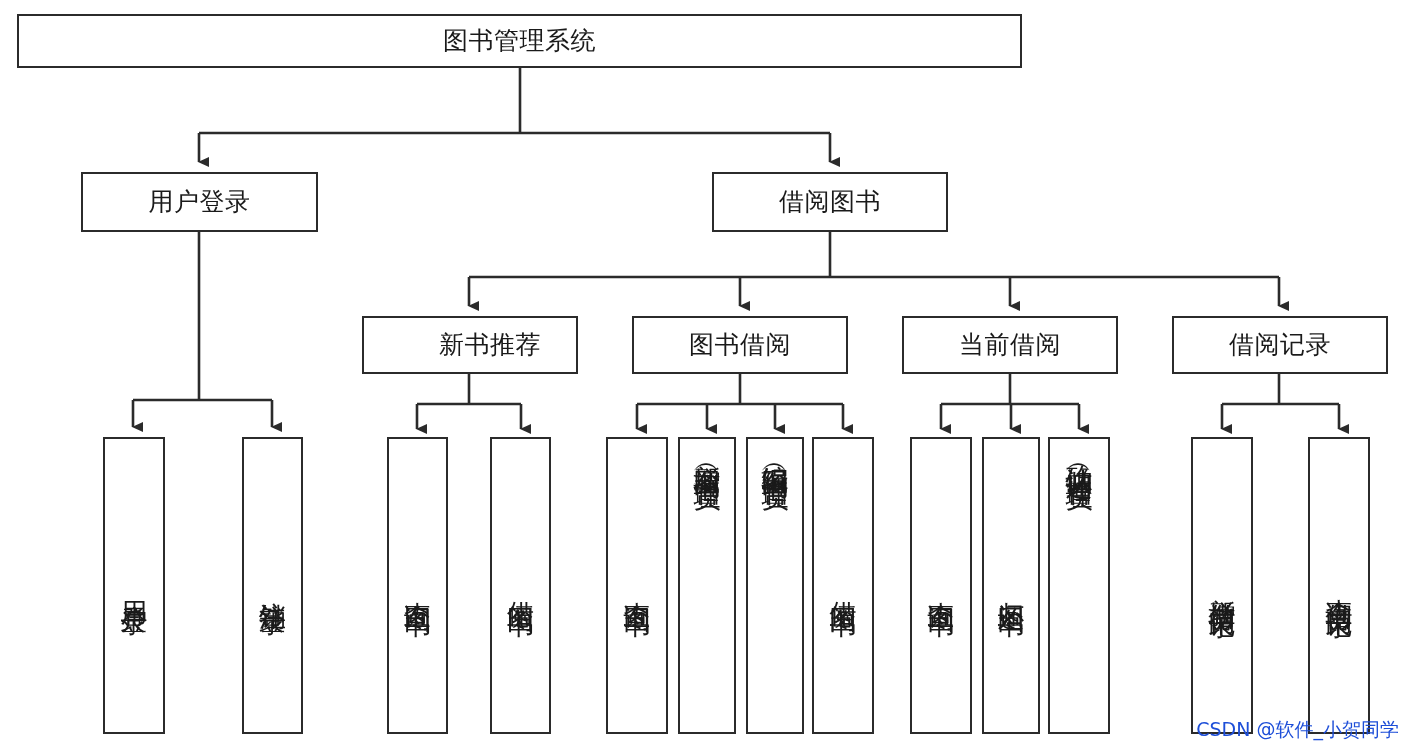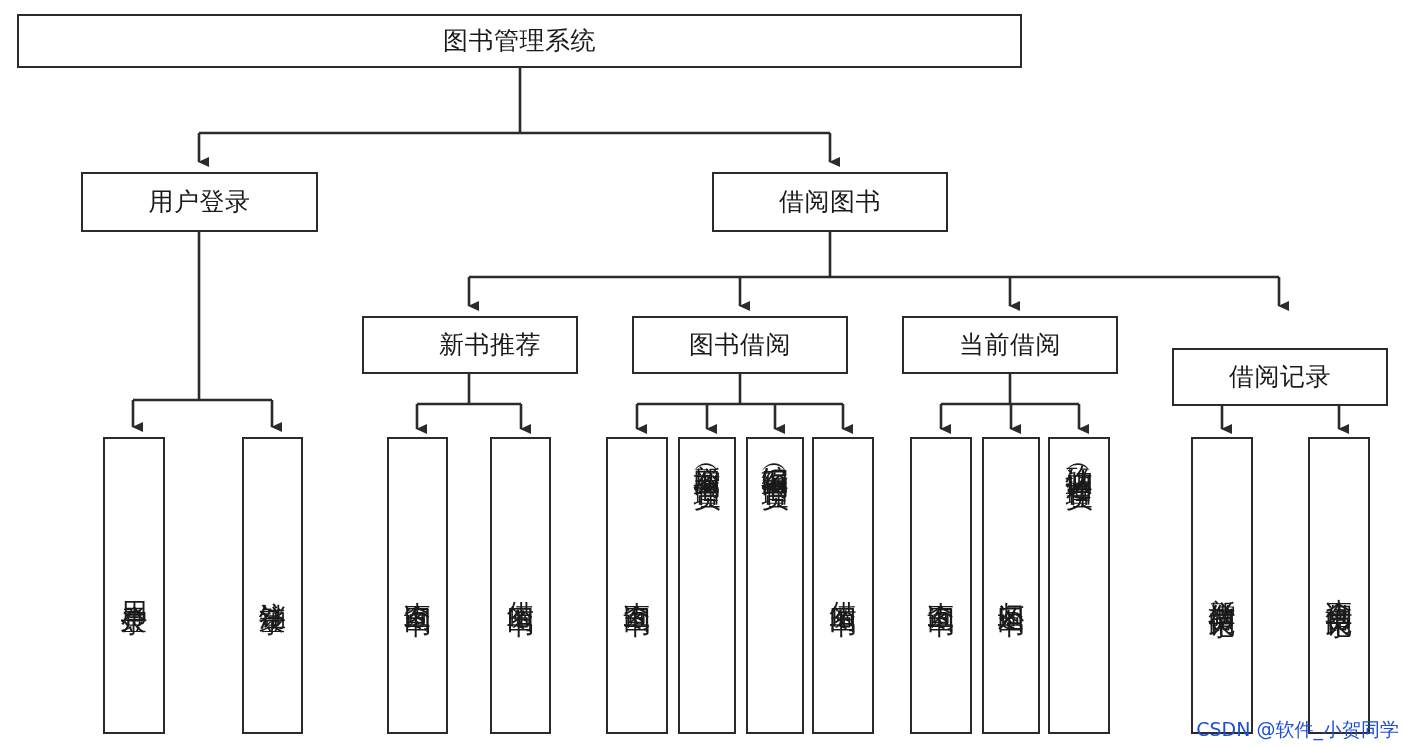--- a/index.html
+++ b/index.html
@@ -141,21 +141,21 @@
 
   <div class="node horiz" style="left:362px; top:316px; width:216px; height:58px;padding-left:40px;">
     <span class="lbl">新书推荐</span>
   </div>
   <div class="node horiz" style="left:632px; top:316px; width:216px; height:58px;">
     <span class="lbl">图书借阅</span>
   </div>
   <div class="node horiz" style="left:902px; top:316px; width:216px; height:58px;justify-content:center;">
     <span class="lbl">当前借阅</span>
   </div>
-  <div class="node horiz" style="left:1172px; top:316px; width:216px; height:58px;margin-top:32px;">
+  <div class="node horiz" style="left:1172px; top:316px; width:216px; height:58px;">
     <span class="lbl">借阅记录</span>
   </div>
 
   <div class="node vert" style="left:103px; top:437px; width:62px; height:297px;">
     <span class="lbl">用户登录</span>
   </div>
   <div class="node vert" style="left:242px; top:437px; width:61px; height:297px;">
     <span class="lbl">注销登录</span>
   </div>
 

